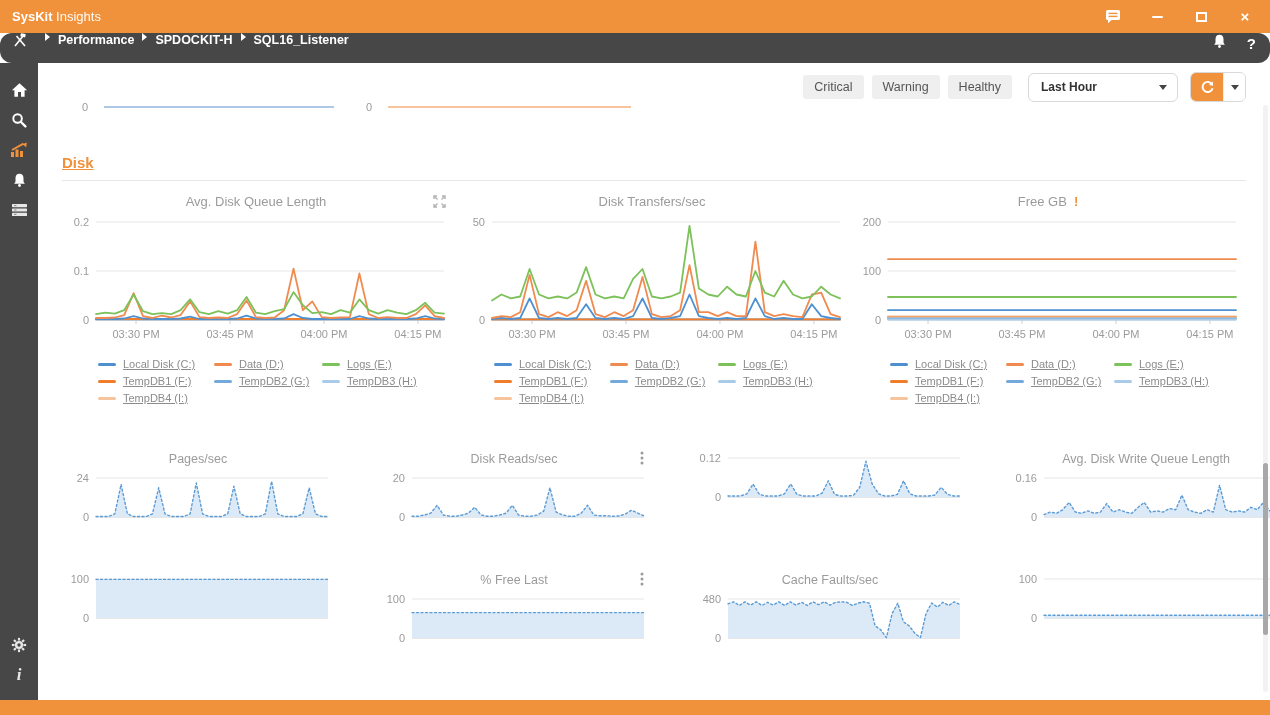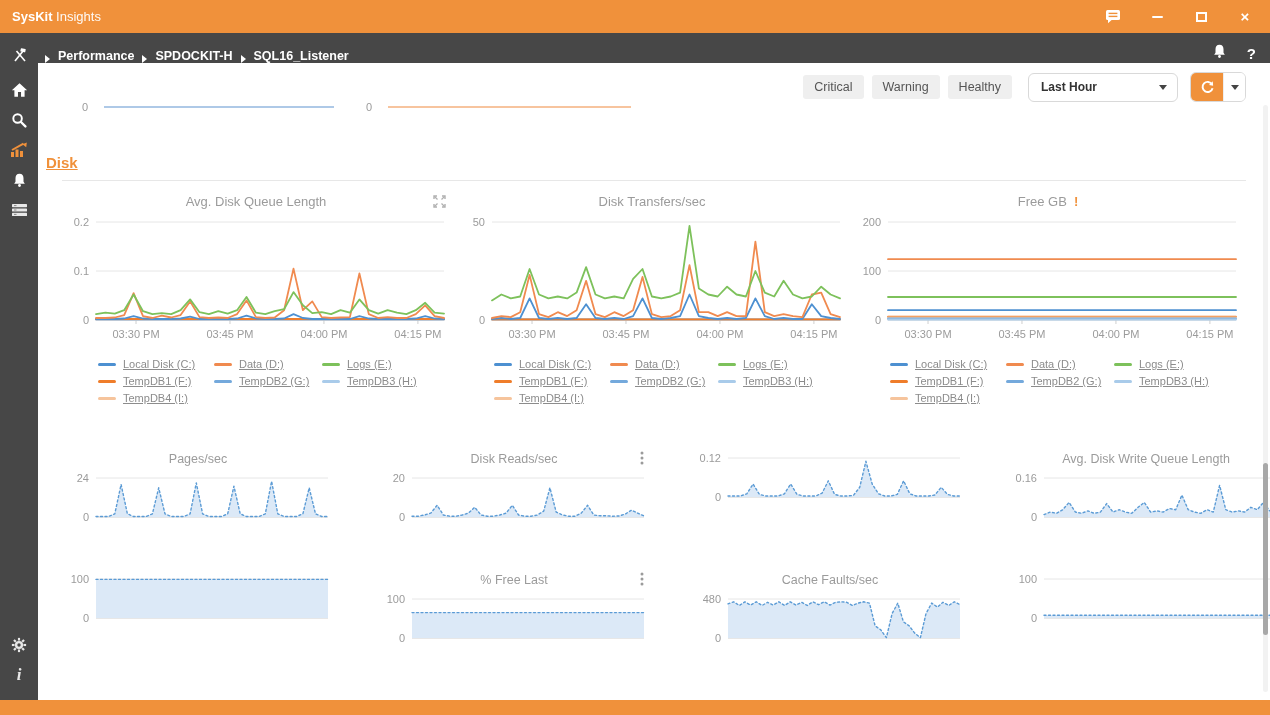--- a/index.html
+++ b/index.html
@@ -11,21 +11,21 @@
   .brand { font-size:13px; }
   .brand .b { font-weight:bold; }
   .brand .r { font-weight:normal; opacity:.95; }
   .win-controls { margin-left:auto; display:flex; align-items:center; gap:26px; padding-right:4px; }
   .win-btn { display:flex; align-items:center; justify-content:center; width:18px; height:18px; cursor:pointer; }
   .min-glyph { width:11px; height:2px; background:#fff; border-radius:1px; }
   .max-glyph { width:11px; height:10px; border:2px solid #fff; }
   .close-glyph { color:#fff; font-size:15px; font-weight:bold; line-height:1; }
 
   
-  .crumbbar { position:absolute; top:33px; left:0; right:0; height:30px; background:#474747; display:flex; align-items:flex-end; padding:0 14px 0 12px; color:#fff; }
+  .crumbbar { position:absolute; top:33px; left:0; right:0; height:30px; background:#474747; display:flex; align-items:flex-start; padding:0 14px 0 12px; color:#fff;border-radius:12px; }
   .crumb-logo { margin-right:10px; display:flex; align-items:center; }
   .crumb-sep { width:0; height:0; border-left:5px solid #fff; border-top:4px solid transparent; border-bottom:4px solid transparent; margin:0 8px; }
   .crumb-item { font-size:12.5px; font-weight:bold; color:#fff; cursor:pointer; }
   .crumb-right { margin-left:auto; display:flex; align-items:center; gap:20px; }
   .help-glyph { color:#fff; font-size:15px; font-weight:bold; }
 
   
   .sidebar { position:absolute; top:63px; left:0; bottom:15px; width:38px; background:#474747; display:flex; flex-direction:column; align-items:center; padding:12px 0 10px 0; }
   .side-item { width:38px; height:30px; display:flex; align-items:center; justify-content:center; cursor:pointer; }
   .side-spacer { flex:1; }
@@ -47,21 +47,21 @@
   .refresh-dd { width:22px; height:100%; background:#fff; display:flex; align-items:center; justify-content:center; cursor:pointer; border-left:1px solid #eee; }
 
   
   .partial { position:absolute; top:38px; display:flex; align-items:center; font-size:11px; color:#9b9b9b; }
   .p-left { left:44px; }
   .p-right { left:328px; }
   .p-line { height:0; margin-left:16px; }
   .p-blue { width:230px; border-top:2px solid rgba(120,165,215,.6); }
   .p-orange { width:243px; border-top:2px solid rgba(242,156,94,.6); }
 
-  .disk-h { position:absolute; top:91px; left:8px; font-size:15px; font-weight:bold; color:#F0913B;text-decoration:underline; }
+  .disk-h { position:absolute; top:91px; left:24px; font-size:15px; font-weight:bold; color:#F0913B;text-decoration:underline; }
   .disk-rule { position:absolute; top:117px; left:24px; right:24px; border-top:1px solid #e7e7e7; }
 
   .bigrow { position:absolute; top:129px; left:22px; right:26px; display:flex; justify-content:space-between; }
   .bigchart { width:392px; }
   .chart-title-row { position:relative; text-align:center; color:#9b9b9b; font-size:13px; height:20px; line-height:20px; }
   .sm .chart-title-row { font-size:12.5px; }
   .corner-btn { position:absolute; right:6px; top:2px; cursor:pointer; }
   .warn-badge { color:#F0913B; font-weight:bold; margin-left:7px; font-size:13px; }
 
   .legend { margin:8px 0 0 38px; display:grid; grid-template-columns:116px 108px auto; row-gap:5px; font-size:11px; color:#8c8c8c;text-decoration:underline; }

